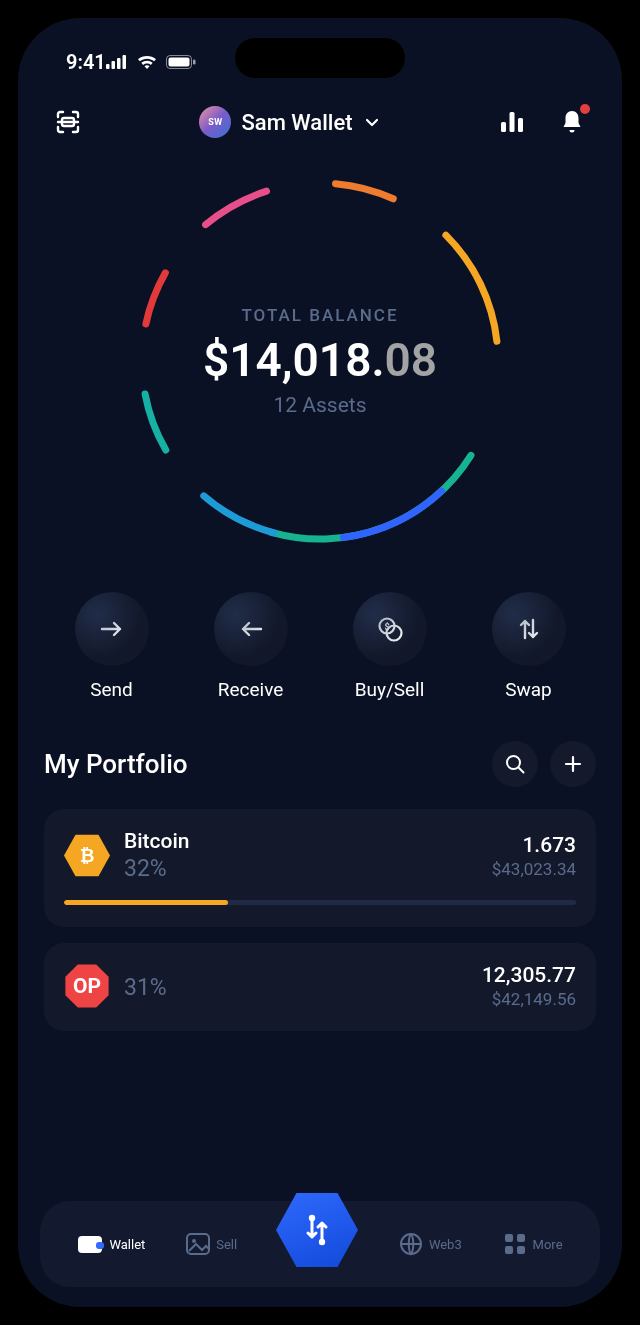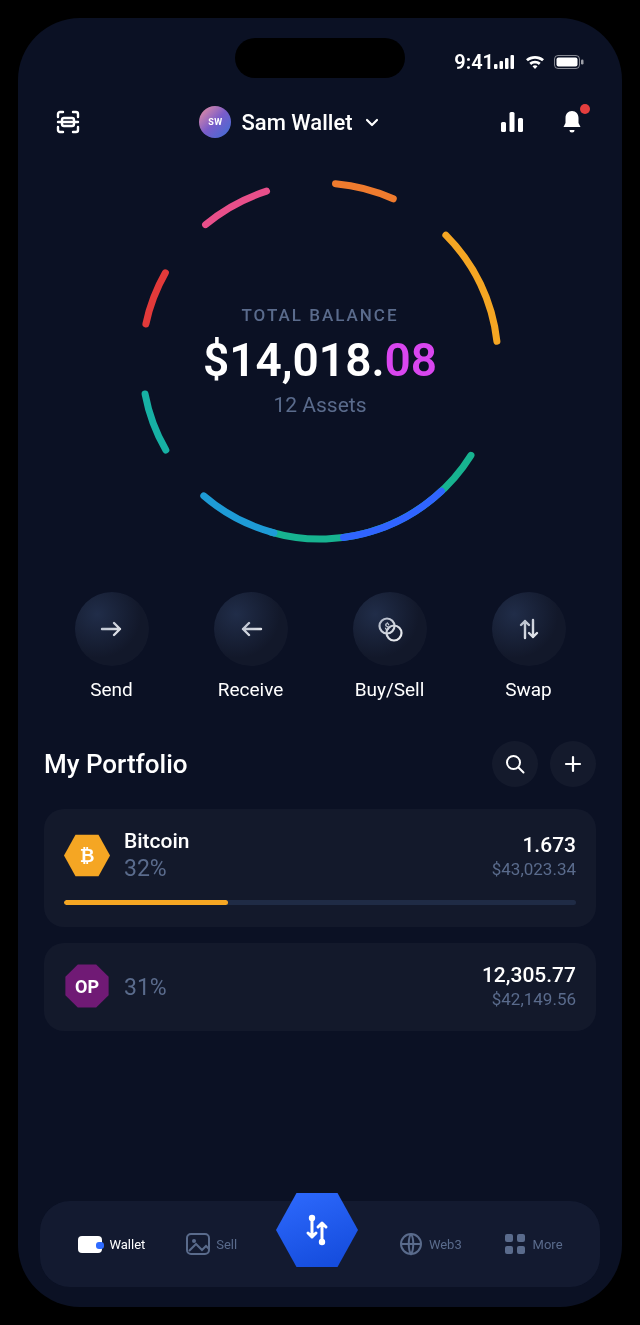--- a/index.html
+++ b/index.html
@@ -32,21 +32,21 @@
     left: 50%;
     transform: translateX(-50%);
     width: 170px;
     height: 40px;
     background: #000;
     border-radius: 24px;
     z-index: 10;
   }
   .status-bar {
     display: flex;
-    justify-content: flex-end;
+    justify-content: flex-start;
     align-items: center;
     padding: 22px 38px 0 48px;
     height: 66px;
     font-size: 20px;
     font-weight: 600;
   }
   .status-icons { display: flex; gap: 8px; align-items: center; }
 
   .header {
     display: flex;
@@ -81,21 +81,21 @@
     position: relative;
     display: flex; align-items: center; justify-content: center;
   }
   .balance-ring svg { position: absolute; inset: 0; }
   .balance-center { text-align: center; }
   .balance-label {
     color: #5a6b8c; font-size: 17px; letter-spacing: 2px;
     font-weight: 500; margin-bottom: 8px;
   }
   .balance-amount { font-size: 46px; font-weight: 600; }
-  .balance-amount .dim { color: #d946ef; margin-top: 20px; }
+  .balance-amount .dim { color: #a3a3a3; margin-top: 20px; }
   .balance-assets { color: #5a6b8c; font-size: 21px; margin-top: 6px; }
 
   .actions {
     display: flex; justify-content: space-around;
     padding: 36px 24px 40px 24px;
   }
   .action { text-align: center; }
   .action-circle {
     width: 74px; height: 74px; border-radius: 50%;
     background: rgba(255,255,255,0.03);
@@ -137,23 +137,23 @@
   .asset-icon {
     width: 46px; height: 46px;
     display: flex; align-items: center; justify-content: center;
     font-weight: 700; font-size: 18px; color: #fff;
   }
   .asset-icon.btc {
     background: #f5a623;
     clip-path: polygon(25% 5%, 75% 5%, 100% 50%, 75% 95%, 25% 95%, 0 50%);
   }
   .asset-icon.op {
-    background: #701a75;
+    background: #ef4444;
     clip-path: polygon(30% 3%, 70% 3%, 97% 30%, 97% 70%, 70% 97%, 30% 97%, 3% 70%, 3% 30%);
-    font-size: 18px;
+    font-size: 21px;
     text-align: right;
   }
   .asset-info { flex: 1; }
   .asset-name { font-size: 21px; font-weight: 500; }
   .asset-pct { color: #5a6b8c; font-size: 23px; margin-top: 2px; }
   .asset-values { text-align: right; }
   .asset-amount { font-size: 21px; font-weight: 500; }
   .asset-usd { color: #5a6b8c; font-size: 17px; margin-top: 2px; }
   .asset-bar {
     margin-top: 18px; height: 5px; border-radius: 3px;

